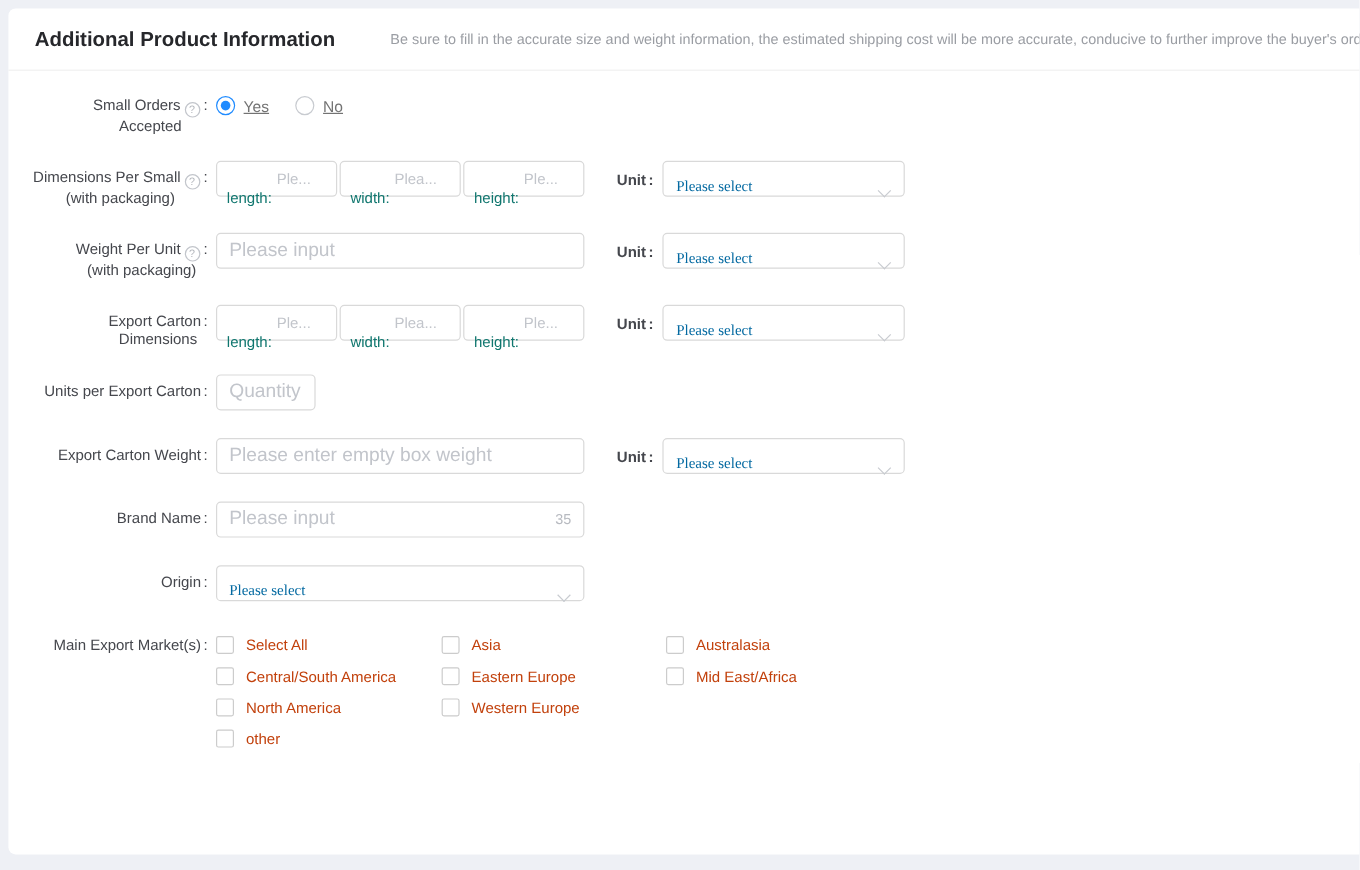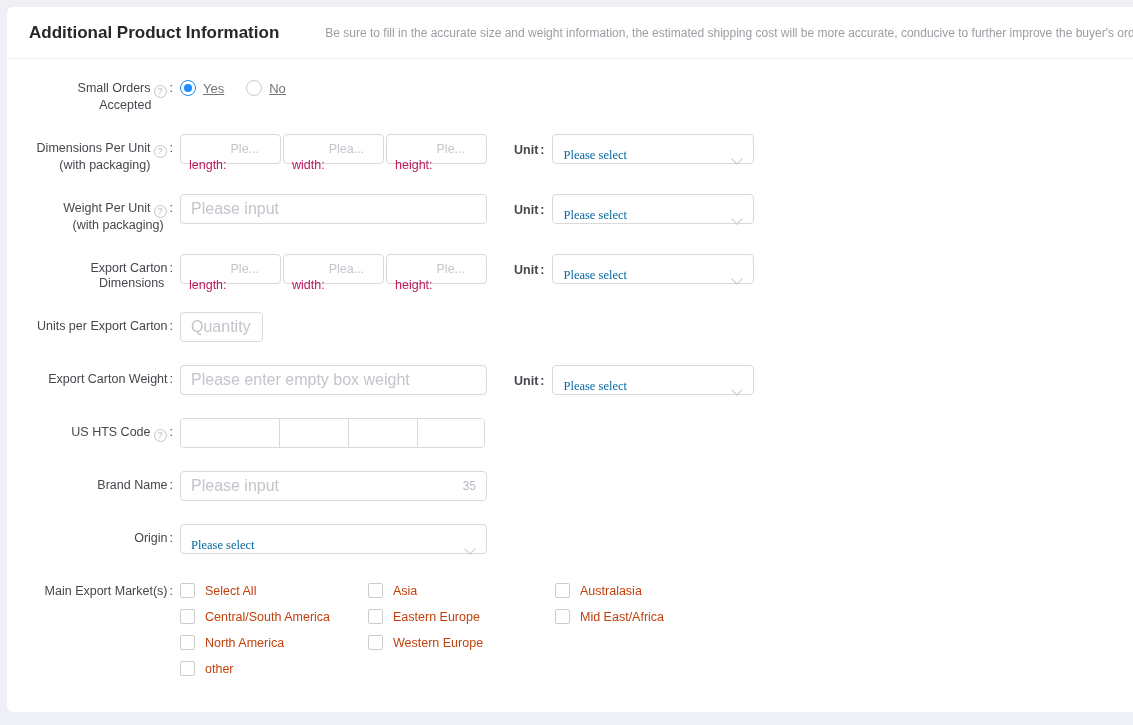--- a/index.html
+++ b/index.html
@@ -51,21 +51,21 @@
     border-radius:50%; background:#1f8bff;
   }
   .radio-text { margin-left:7px; font-size:13px; color:#737373;text-decoration:underline; }
 
   
   .dim-group { display:flex; gap:2px; }
   .dim-box {
     width:101px; height:30px; border:1px solid #d9d9d9; border-radius:4px;
     display:flex; align-items:center; padding:0 8px; background:#fff;
   }
-  .dim-prefix { font-size:12.5px; color:#be185d; margin-right:4px; white-space:nowrap;margin-top:31px; }
+  .dim-prefix { font-size:12.5px; color:#0f766e; margin-right:4px; white-space:nowrap;margin-top:31px; }
   .dim-box input {
     border:none; outline:none; width:100%; min-width:0;
     font-size:12.5px; color:#333; background:transparent;
   }
   input::placeholder { color:#c2c5cb; opacity:1; }
 
   .text-input {
     height:30px; border:1px solid #d9d9d9; border-radius:4px; background:#fff;
     display:flex; align-items:center; padding:0 10px;
   }
@@ -143,21 +143,21 @@
           <div class="radio-item">
             <span class="radio-circle"></span>
             <span class="radio-text">No</span>
           </div>
         </div>
       </div>
     </div>
 
     <div class="row mb21">
       <div class="label-col">
-        <span class="label-inner"><span>Dimensions Per Unit</span><span class="help-icon">?</span><span class="colon">:</span><br><span>(with packaging)</span></span>
+        <span class="label-inner"><span>Dimensions Per Small</span><span class="help-icon">?</span><span class="colon">:</span><br><span>(with packaging)</span></span>
       </div>
       <div class="content-col">
         <div class="dim-group">
           <div class="dim-box">
             <span class="dim-prefix">length:</span>
             <input placeholder="Ple..." style="">
           </div>
           <div class="dim-box">
             <span class="dim-prefix">width:</span>
             <input placeholder="Plea..." style="">
@@ -246,33 +246,20 @@
         <div class="unit-group">
           <span class="unit-label"><span>Unit</span><span class="colon">:</span></span>
           <div class="select sel202">
             <span>Please select</span>
             <span class="chevron"></span>
           </div>
         </div>
       </div>
     </div>
 
-    <div class="row">
-      <div class="label-col">
-        <span class="label-inner"><span>US HTS Code</span><span class="help-icon">?</span><span class="colon">:</span></span>
-      </div>
-      <div class="content-col">
-        <div class="hts-group">
-          <input style="">
-          <input style="">
-          <input style="">
-          <input style="">
-        </div>
-      </div>
-    </div>
 
     <div class="row">
       <div class="label-col">
         <span class="label-inner"><span>Brand Name</span><span class="colon">:</span></span>
       </div>
       <div class="content-col">
         <div class="text-input w307">
           <input placeholder="Please input" style="">
           <span class="counter">35</span>
         </div>

